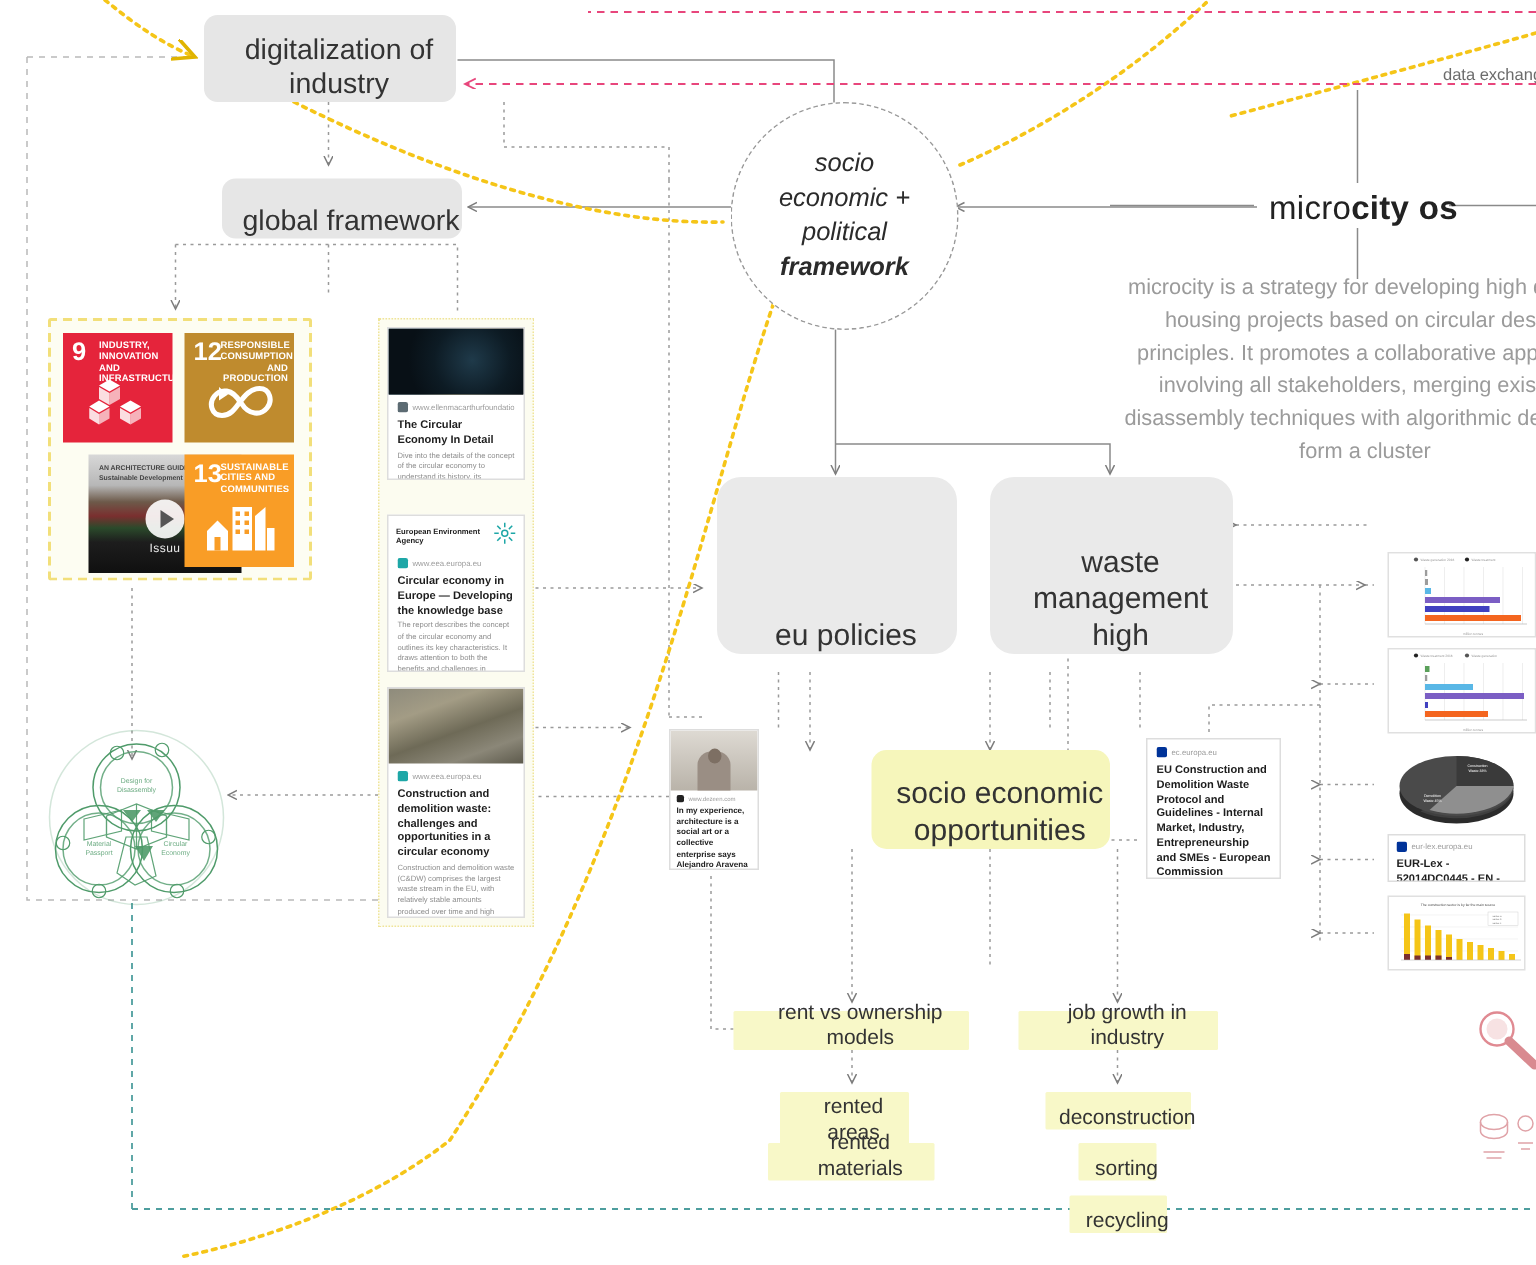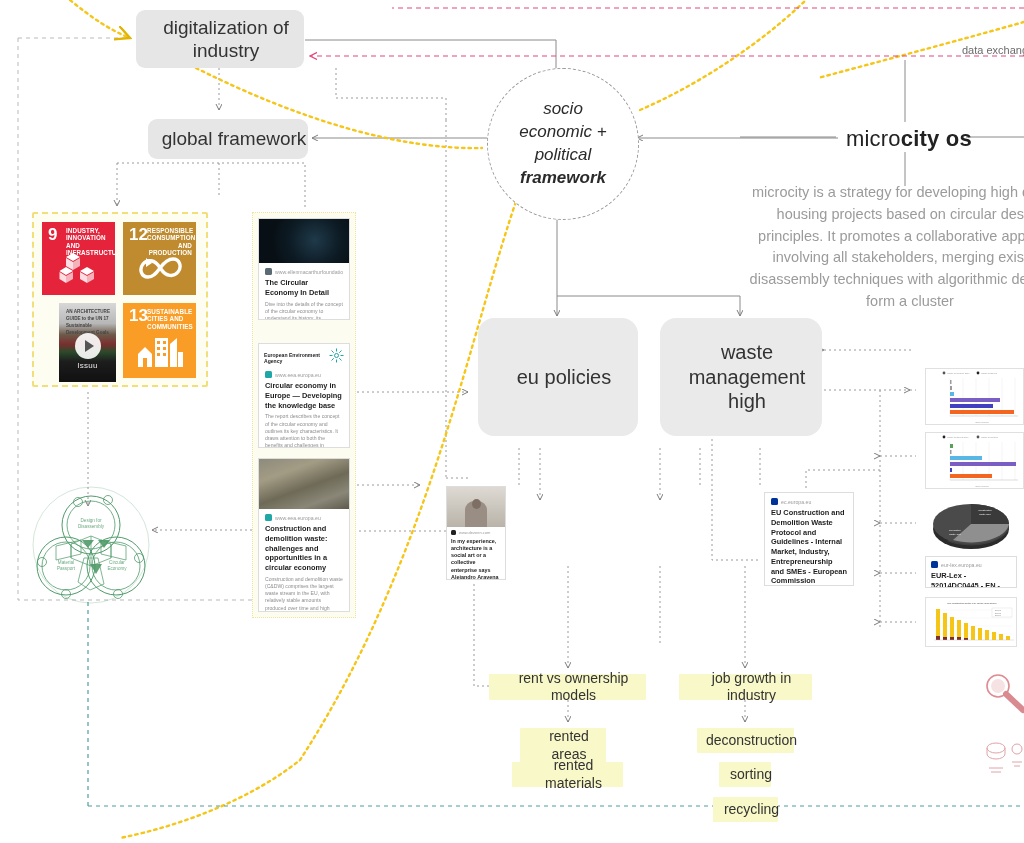--- a/index.html
+++ b/index.html
@@ -2,21 +2,21 @@
 <html><head>
 <meta charset="utf-8">
 <style>
   html,body{margin:0;padding:0;background:#ffffff;}
   body{width:1024px;height:843px;position:relative;overflow:hidden;
        font-family:"Liberation Sans","DejaVu Sans",sans-serif;color:#3c3c3c;}
   #canvas{position:absolute;inset:0;width:1024px;height:843px;}
   #svg-layer{position:absolute;left:0;top:0;width:1024px;height:843px;pointer-events:none;}
 
   
-  .node{position:absolute;box-sizing:border-box;display:flex;align-items:center;
+  .node{position:absolute;box-sizing:border-box;display:flex;align-items:flex-end;
         justify-content:center;text-align:center;line-height:1.22;padding-left:12px;}
   .node-grey{background:#e6e6e6;border-radius:9px;color:#333;font-size:19px;}
   .node-grey-lg{background:#eaeaea;border-radius:16px;color:#333;font-size:20px;}
   .node-yellow{background:#f7f7bf;color:#333;}
   .node-yellow-lg{background:#f6f6bb;border-radius:10px;font-size:20px;}
   .node-chip{background:#f8f8c8;font-size:14px;border-radius:1px;}
 
   
   .circle-node{position:absolute;border:1.6px dashed #9a9a9a;border-radius:50%;
     background:#fff;display:flex;flex-direction:column;align-items:center;
@@ -191,20 +191,23 @@
   </div>
 
   <div class="node node-grey-lg" style="left:478px;top:318px;width:160px;height:118px;">
     <span>eu policies</span>
   </div>
 
   <div class="node node-grey-lg" style="left:660px;top:318px;width:162px;height:118px;">
     <span style="max-width:140px;">waste management high</span>
   </div>
 
+  <div class="node node-yellow node-yellow-lg" style="left:581px;top:500px;width:159px;height:66px;">
+    <span style="max-width:140px;">socio economic opportunities</span>
+  </div>
 
   <div id="chip-host">
       <div class="node node-yellow node-chip" style="left: 489px; top: 674px; width: 157px; height: 26px;">
         <span>rent vs ownership models</span>
       </div>
       <div class="node node-yellow node-chip" style="left: 679px; top: 674px; width: 133px; height: 26px;">
         <span>job growth in industry</span>
       </div>
       <div class="node node-yellow node-chip" style="left: 520px; top: 728px; width: 86px; height: 35px;">
         <span>rented areas</span>
@@ -257,21 +260,21 @@
     <span class="ttl">RESPONSIBLE CONSUMPTION AND PRODUCTION</span>
     <span class="glyph">
       <svg width="46" height="26" viewBox="0 0 46 26">
         <path d="M23 13 C18 4 10 4 6 9 C2 14 4 22 11 22 C17 22 20 17 23 13
                  C26 9 30 4 36 4 C43 4 45 12 41 17 C37 22 29 22 24 14" fill="none" stroke="#fff" stroke-width="3.4" stroke-linecap="round"></path>
         <path d="M9 3 L15 8 L9 12 Z" fill="#fff"></path>
       </svg>
     </span>
   </div>
 
-  <div class="issuu" style="left:59px;top:303px;width:57px;height:79px;">
+  <div class="issuu" style="left:59px;top:303px;width:57px;height:79px;padding-left:45px;">
     <span class="cap">AN ARCHITECTURE GUIDE to the UN 17 Sustainable Development Goals</span>
     <span class="play">
         <i></i>
       </span>
     <span class="brand">Issuu</span>
   </div>
 
   <div class="sdg" style="left:123px;top:303px;width:73px;height:75px;background:#f99d26;">
     <span class="num">13</span>
     <span class="ttl">SUSTAINABLE CITIES AND COMMUNITIES</span>

